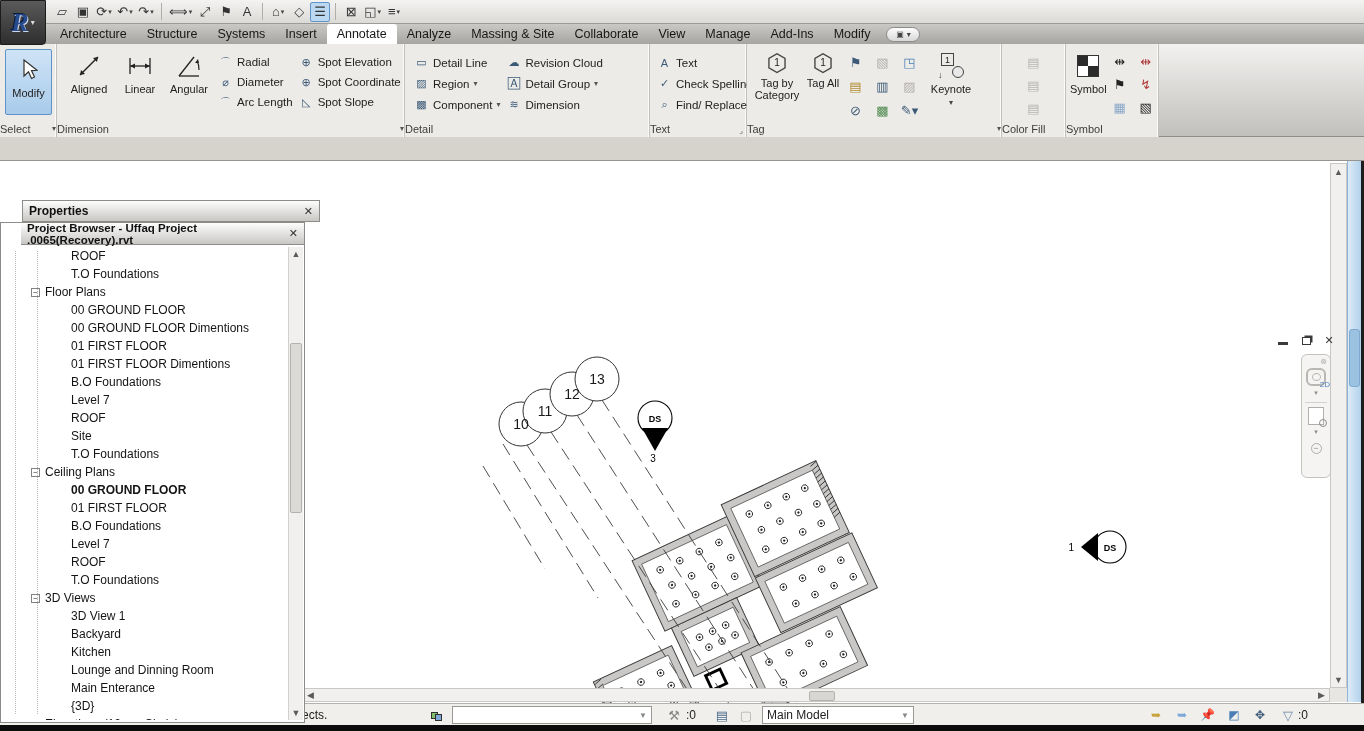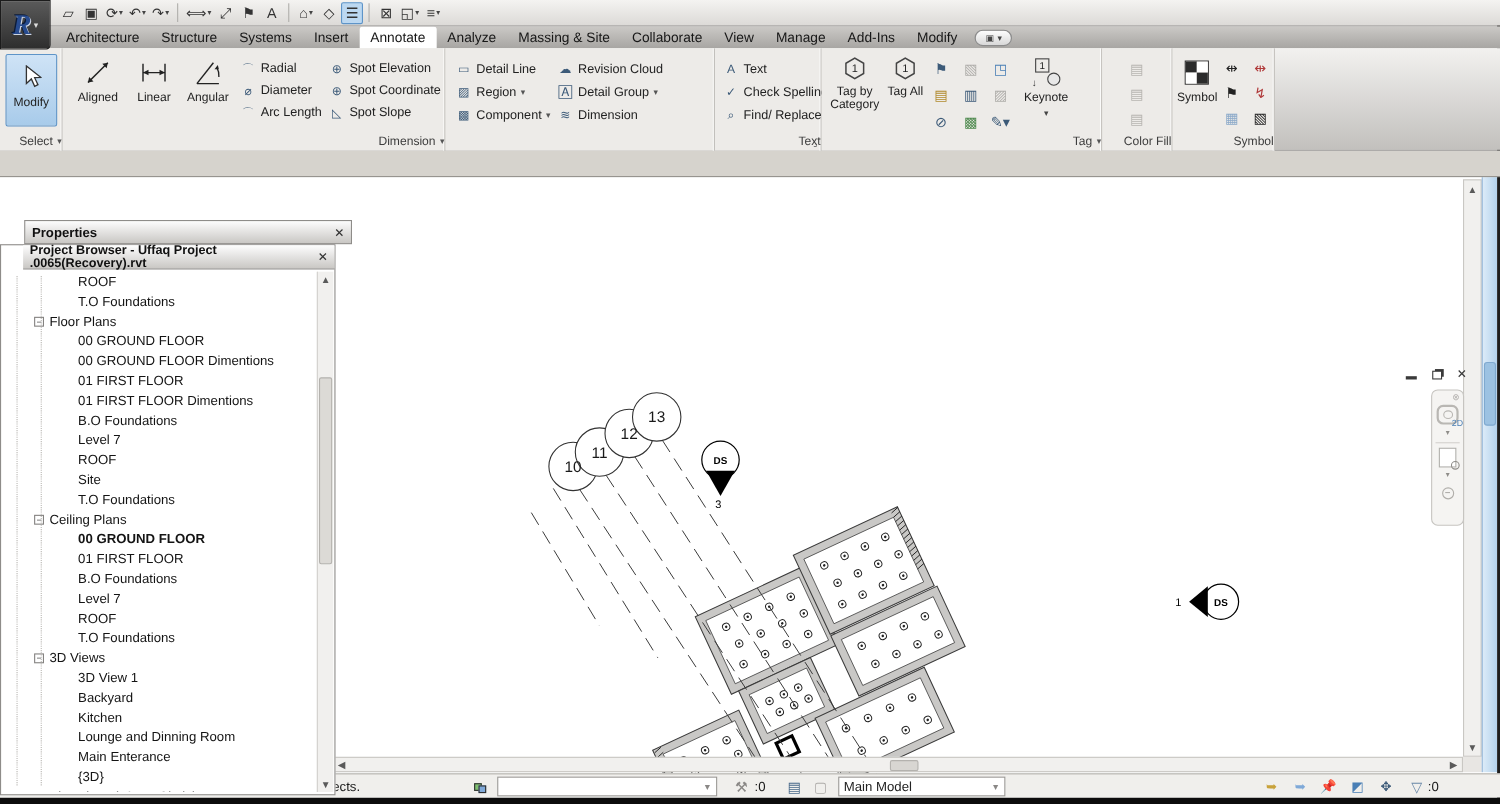--- a/index.html
+++ b/index.html
@@ -27,21 +27,21 @@
   #btn-restore .box{width:10px;height:9px;border:1.5px solid #222;box-shadow:2px -2px 0 -0.5px #222;}
   #btn-min .bar{width:11px;height:2px;background:#222;}
   
   #tabrow{left:0;top:24px;width:1364px;height:20px;background:linear-gradient(#cbc9c6,#a7a5a2);display:flex;align-items:flex-end;padding-left:50px;z-index:20;}
   .tab{padding:0 10px;height:20px;line-height:20px;font-size:12.5px;color:#171717;cursor:default;}
   .tab.active{background:#fff;border-radius:3px 3px 0 0;}
   #ribbon-toggle{margin-left:6px;margin-bottom:2px;width:34px;height:15px;background:linear-gradient(#fdfdfd,#d8d8d8);border:1px solid #8b8b8b;border-radius:8px;display:flex;align-items:center;justify-content:center;gap:3px;font-size:8px;color:#444;}
   
   #ribbon{left:0;top:44px;width:1364px;height:93px;background:linear-gradient(#f1f0ee,#c7c5c1);border-bottom:1px solid #8f8d8a;display:flex;z-index:20;}
   .panel{position:relative;height:93px;background:#edebe8;border-right:1px solid #c2c0bc;box-shadow:inset -1px 0 0 #fbfbfa;}
-  .plabel{position:absolute;left:0;right:0;bottom:0;height:17px;font-size:11px;color:#3d3d3d;display:flex;align-items:center;justify-content:flex-end;gap:4px;}
+  .plabel{position:absolute;left:0;right:0;bottom:0;height:17px;font-size:11px;color:#3d3d3d;display:flex;align-items:center;justify-content:space-between;gap:4px;}
   .plabel .c{font-size:8px;color:#555;}
   .pbody{position:absolute;left:0;right:0;top:2px;height:74px;display:flex;align-items:flex-start;}
   .bigbtn{display:flex;flex-direction:column;align-items:center;padding-top:4px;gap:2px;height:72px;}
   .bigbtn .bic{height:32px;display:flex;align-items:center;justify-content:center;font-size:24px;color:#222;}
   .bigbtn .blab{font-size:11px;line-height:11.5px;text-align:center;color:#222;}
   .bigbtn .c{font-size:8px;color:#444;}
   #modify-btn{width:47px;margin:3px 4px 0 5px;background:linear-gradient(#cfe3f6,#a8cbea);border:1px solid #5e94c8;border-radius:2px;height:66px;}
   .smgrid{display:grid;grid-auto-flow:column;grid-template-rows:repeat(3,20px);margin-top:6px;}
   .sm{display:flex;align-items:center;gap:4px;font-size:11.5px;color:#222;padding:0 3px;white-space:nowrap;}
   .sm .ic{width:15px;text-align:center;font-size:11px;color:#3c5a78;}
@@ -300,20 +300,23 @@
             <span class="ic">🄰</span>
             <span>Detail Group</span>
             <span class="c">▾</span>
           </div>
           <div class="sm">
             <span class="ic">≋</span>
             <span>Dimension</span>
           </div>
         </div>
     </div>
+    <div class="plabel">
+        <span>Detail</span>
+      </div>
   </div>
 
   <div class="panel" style="width:97px;">
     <div class="pbody" style="padding-left:4px;">
       <div class="smgrid" id="text-col" style="grid-template-rows:repeat(3,21px);">
           <div class="sm">
             <span class="ic">A</span>
             <span>Text</span>
           </div>
           <div class="sm">

